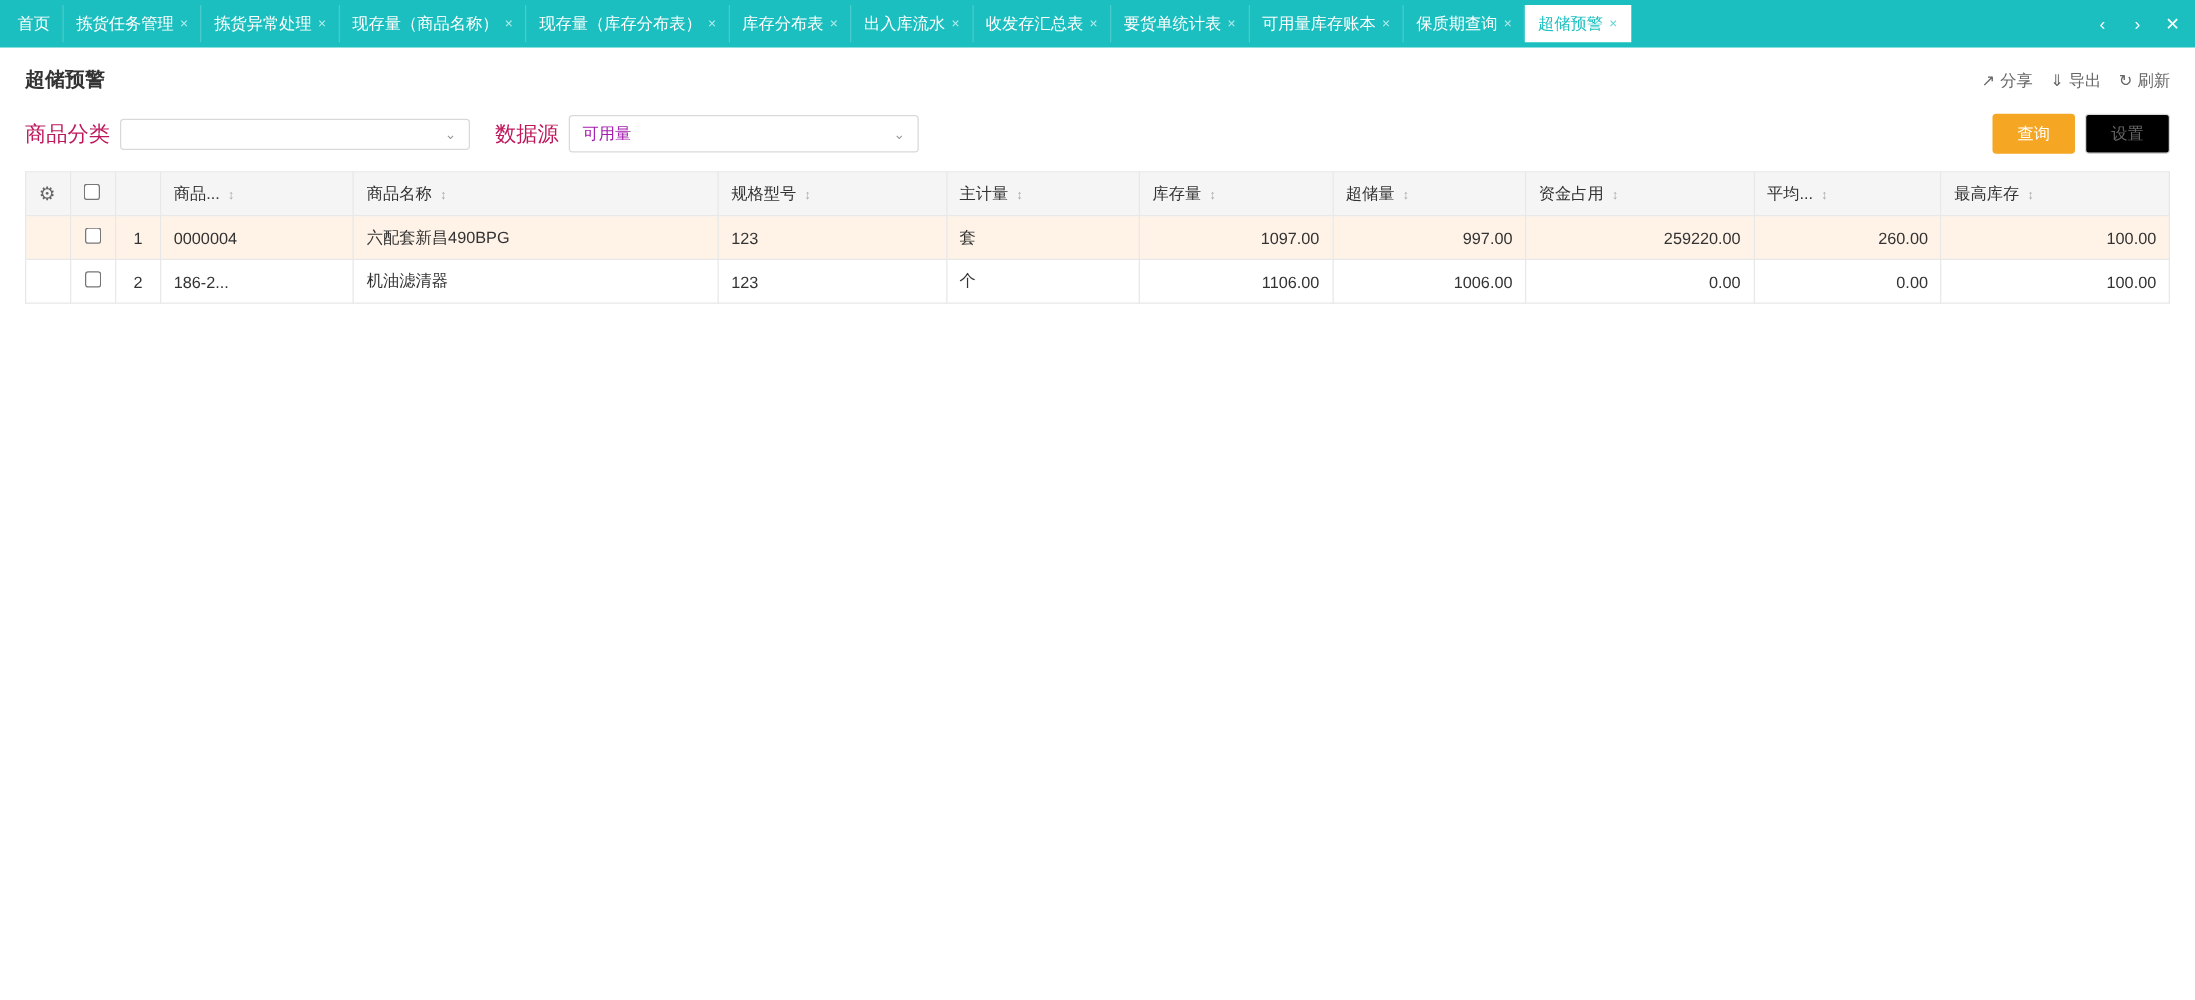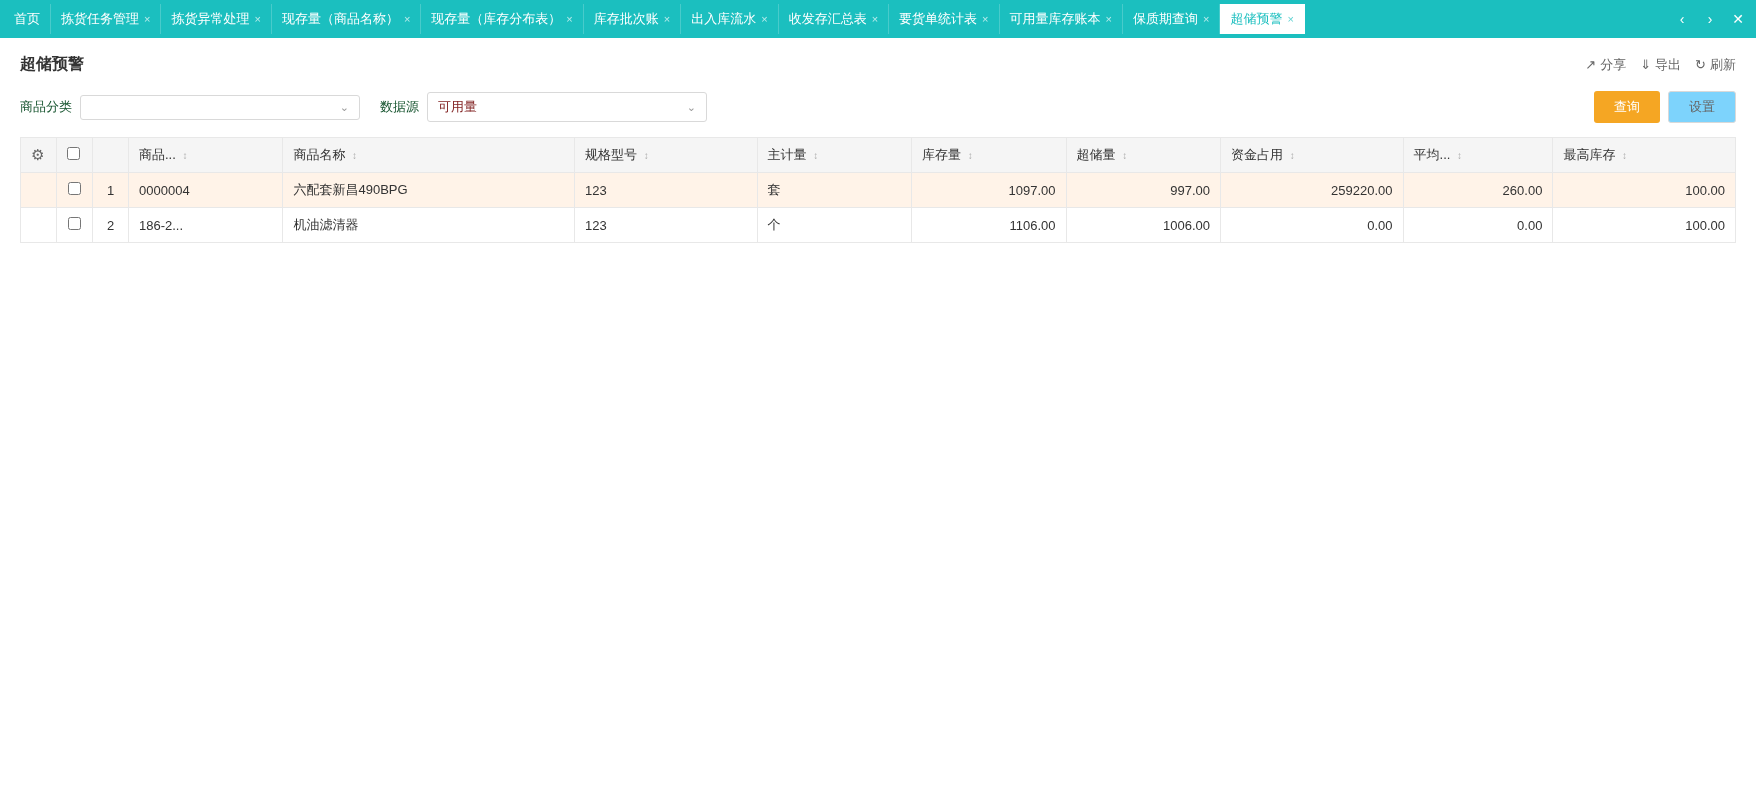--- a/index.html
+++ b/index.html
@@ -85,22 +85,22 @@
       align-items: center;
       gap: 20px;
       margin-bottom: 14px;
     }
     .filter-group {
       display: flex;
       align-items: center;
       gap: 8px;
     }
     .filter-label {
-      color: #14532d;
-      font-size: 13px;
+      color: #be185d;
+      font-size: 17px;
       white-space: nowrap;
     }
     .filter-select {
       display: flex;
       align-items: center;
       border: 1px solid #d9d9d9;
       border-radius: 3px;
       padding: 5px 10px;
       min-width: 200px;
       background: #fff;
@@ -119,21 +119,21 @@
     .btn-query {
       background: #f5a623;
       color: #fff;
       border: none;
       border-radius: 3px;
       padding: 6px 20px;
       cursor: pointer;
       font-size: 13px;
     }
     .btn-settings {
-      background: #7dd3fc;
+      background: #000000;
       color: #666;
       border: 1px solid #d9d9d9;
       border-radius: 3px;
       padding: 6px 20px;
       cursor: pointer;
       font-size: 13px;
     }
 
     
     .data-table {
@@ -212,21 +212,21 @@
       </div>
       <div class="nav-item">
         <span>现存量（商品名称）</span>
         <span class="close-btn">×</span>
       </div>
       <div class="nav-item">
         <span>现存量（库存分布表）</span>
         <span class="close-btn">×</span>
       </div>
       <div class="nav-item">
-        <span>库存批次账</span>
+        <span>库存分布表</span>
         <span class="close-btn">×</span>
       </div>
       <div class="nav-item">
         <span>出入库流水</span>
         <span class="close-btn">×</span>
       </div>
       <div class="nav-item">
         <span>收发存汇总表</span>
         <span class="close-btn">×</span>
       </div>
@@ -278,21 +278,21 @@
     <div class="filter-group">
       <span class="filter-label">商品分类</span>
       <div class="filter-select" style="min-width:280px;">
         <span style="color:#ccc;"></span>
         <span class="chevron">⌄</span>
       </div>
     </div>
     <div class="filter-group">
       <span class="filter-label">数据源</span>
       <div class="filter-select" style="min-width:280px;">
-        <span style="color:#7f1d1d;">可用量</span>
+        <span style="color:#a21caf;">可用量</span>
         <span class="chevron">⌄</span>
       </div>
     </div>
     <div class="filter-right">
       <button class="btn-query">查询</button>
       <button class="btn-settings">设置</button>
     </div>
   </div>
 
   <table class="data-table">

